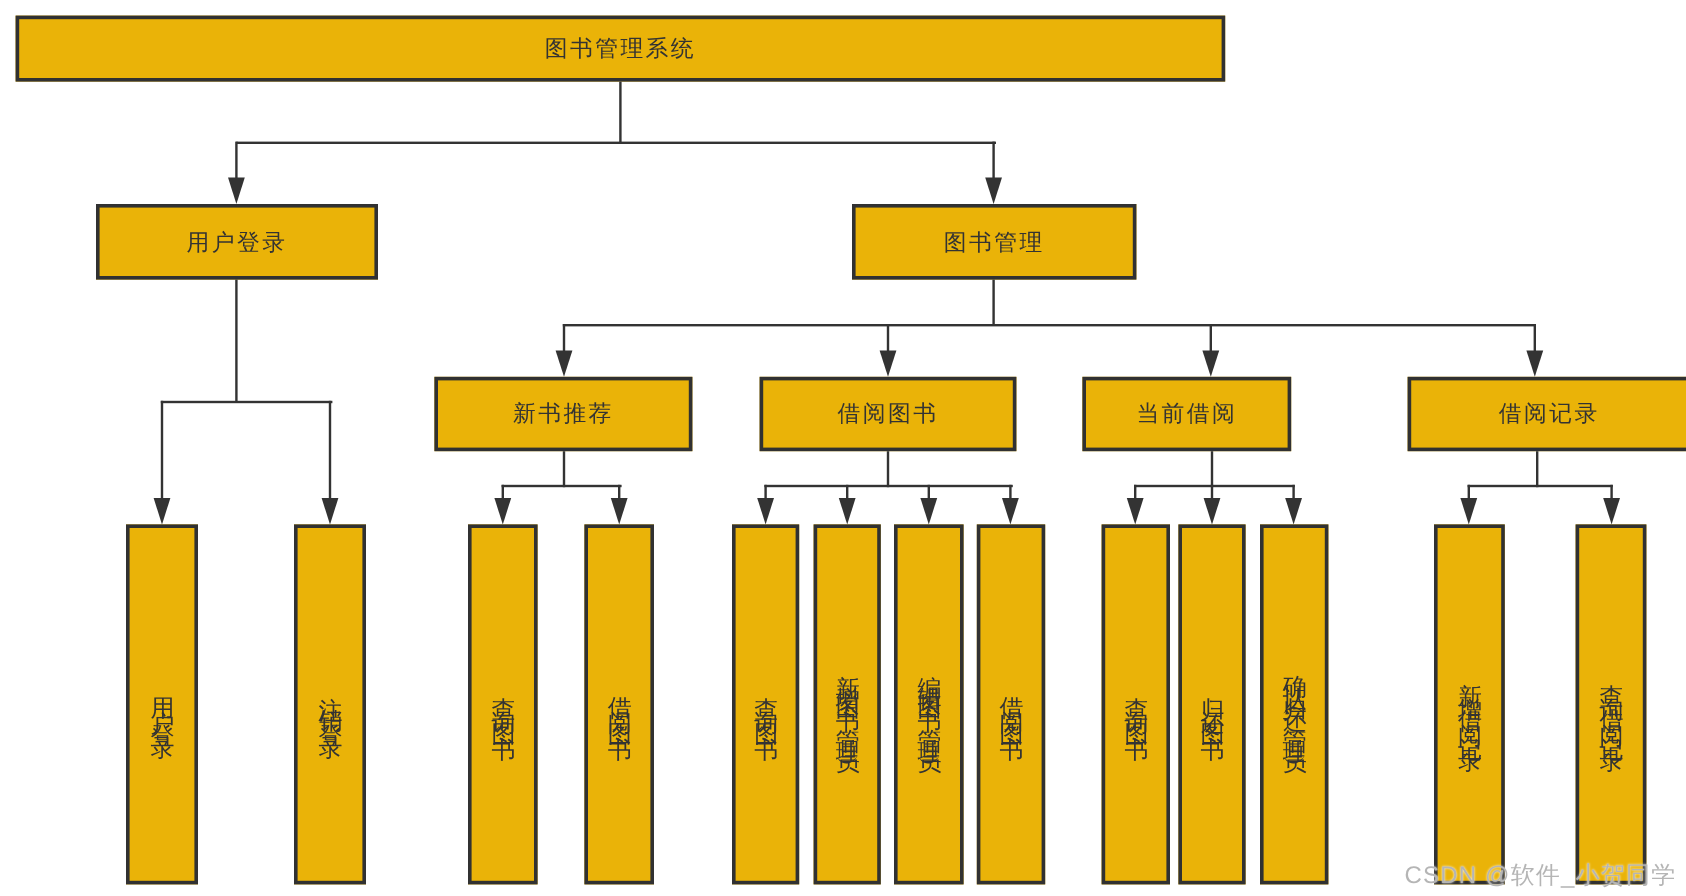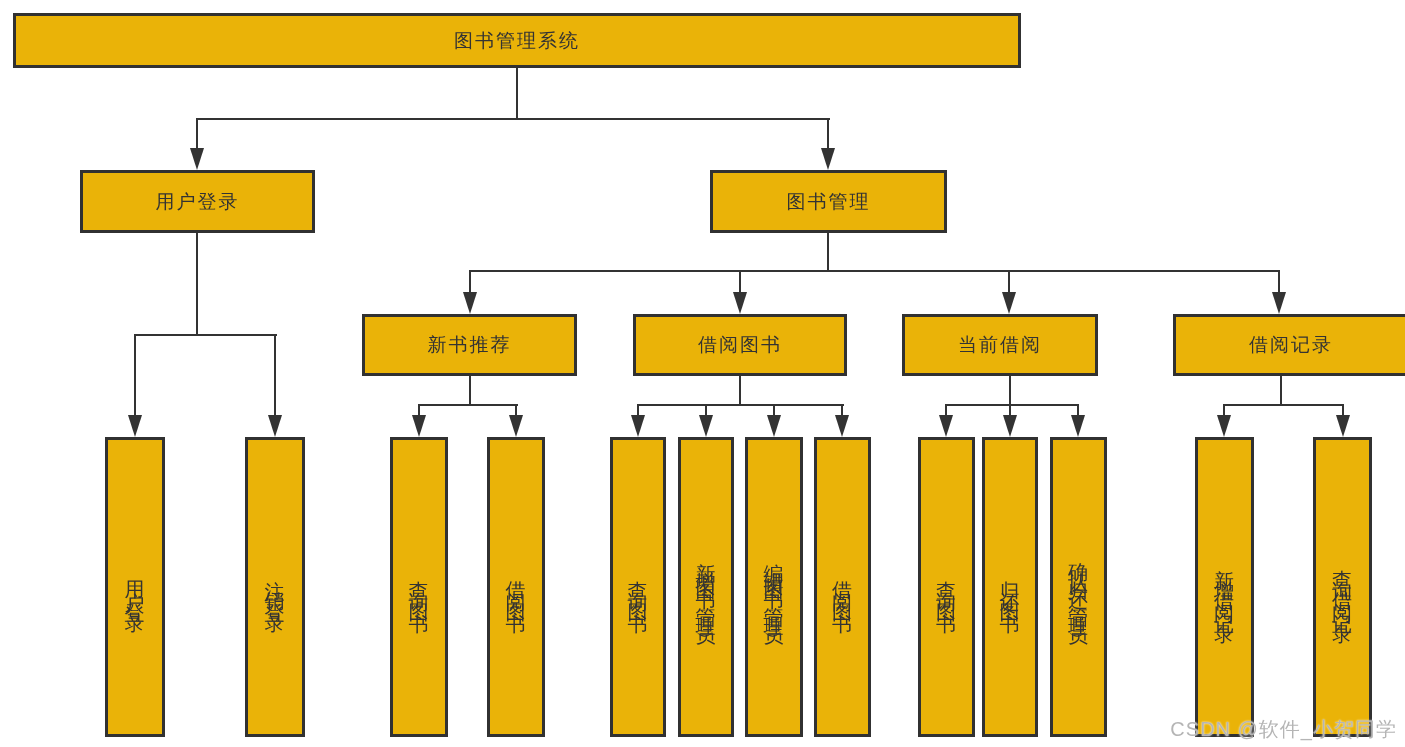--- a/index.html
+++ b/index.html
@@ -43,21 +43,21 @@
 <div class="box" style="left:710px;top:170px;width:237px;height:63px;">
   <span class="hlbl">图书管理</span>
 </div>
 
 <div class="box" style="left:362px;top:314px;width:215px;height:62px;">
   <span class="hlbl">新书推荐</span>
 </div>
 <div class="box" style="left:633px;top:314px;width:214px;height:62px;">
   <span class="hlbl">借阅图书</span>
 </div>
-<div class="box" style="left:902px;top:314px;width:196px;height:62px;">
+<div class="box" style="left:902px;top:314px;width:174px;height:62px;">
   <span class="hlbl">当前借阅</span>
 </div>
 <div class="box" style="left:1173px;top:314px;width:236px;height:62px;">
   <span class="hlbl">借阅记录</span>
 </div>
 
 <div class="box" style="left:105px;top:437px;width:60px;height:300px;">
   <span class="vlbl">用户登录</span>
 </div>
 <div class="box" style="left:245px;top:437px;width:60px;height:300px;">

